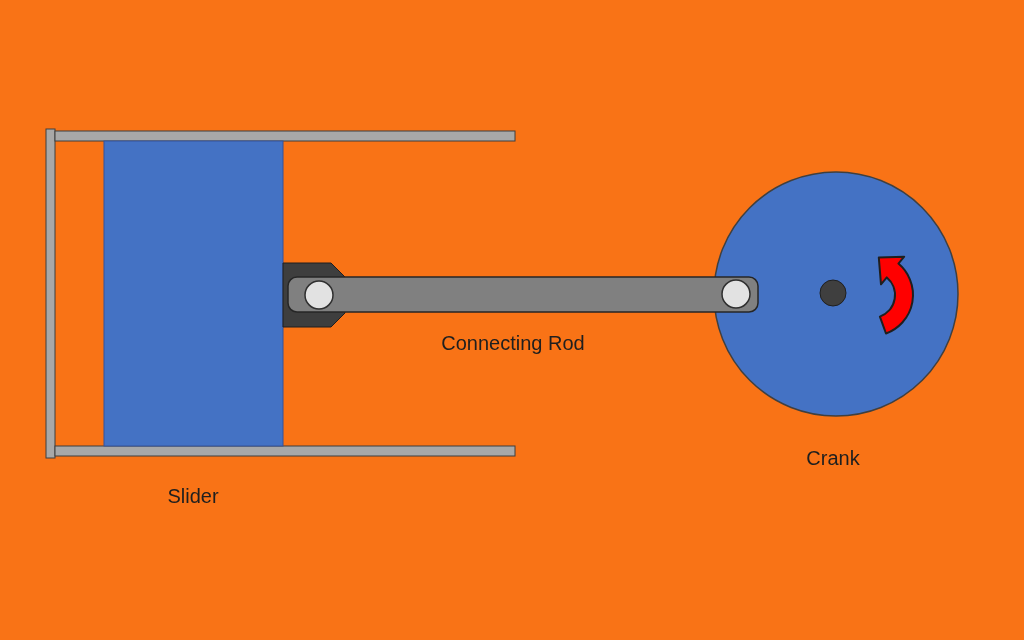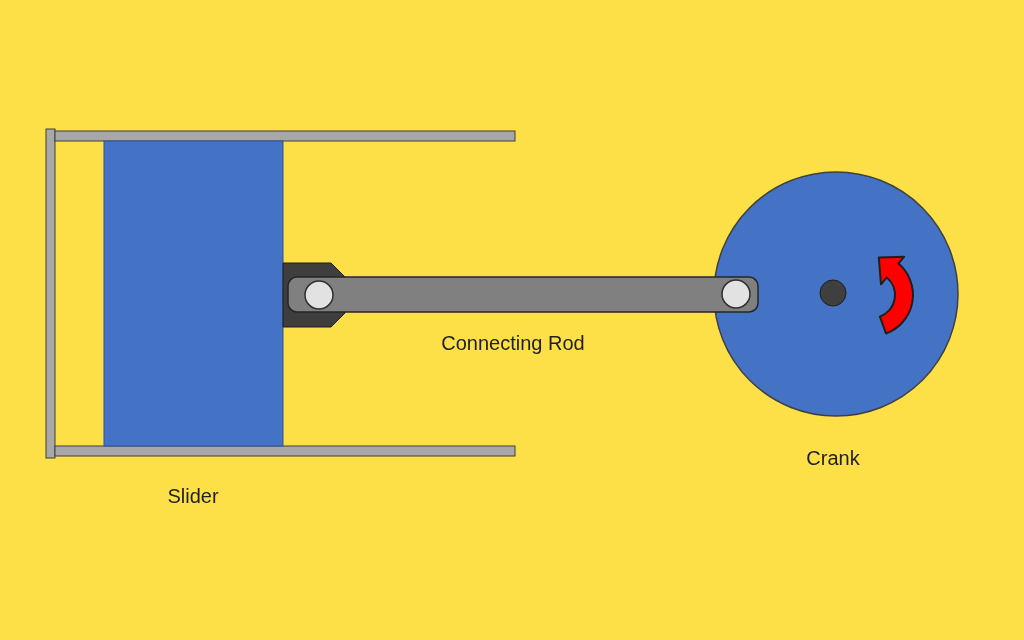--- a/index.html
+++ b/index.html
@@ -4,21 +4,21 @@
 <style>
   html, body {
     margin: 0;
     padding: 0;
     background: #ffffff;
   }
   .canvas {
     position: relative;
     width: 1024px;
     height: 640px;
-    background: #fde047;
+    background: #f97316;
     overflow: hidden;
     font-family: "Liberation Sans", sans-serif;
   }
   svg { display: block; }
   .lbl {
     font-family: "Liberation Sans", sans-serif;
     font-size: 20px;
     fill: #1f1f1f;
   }
 </style>

